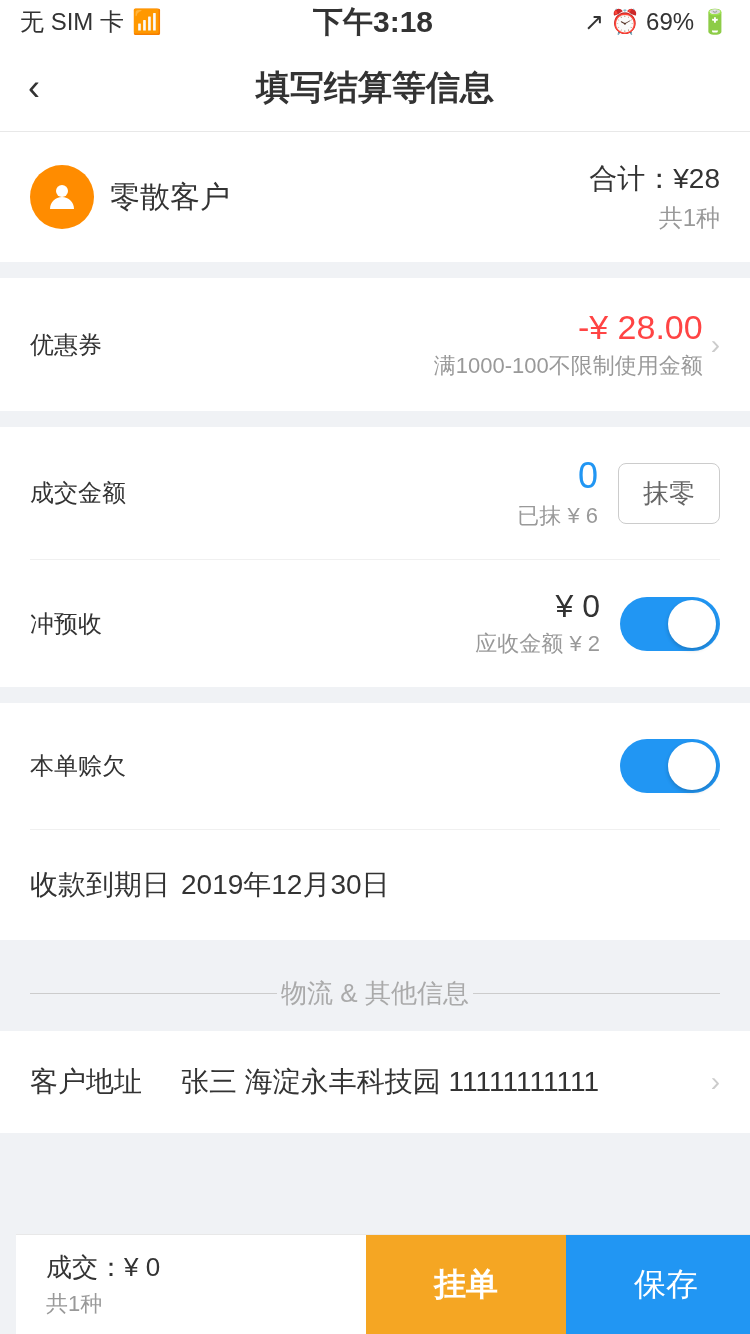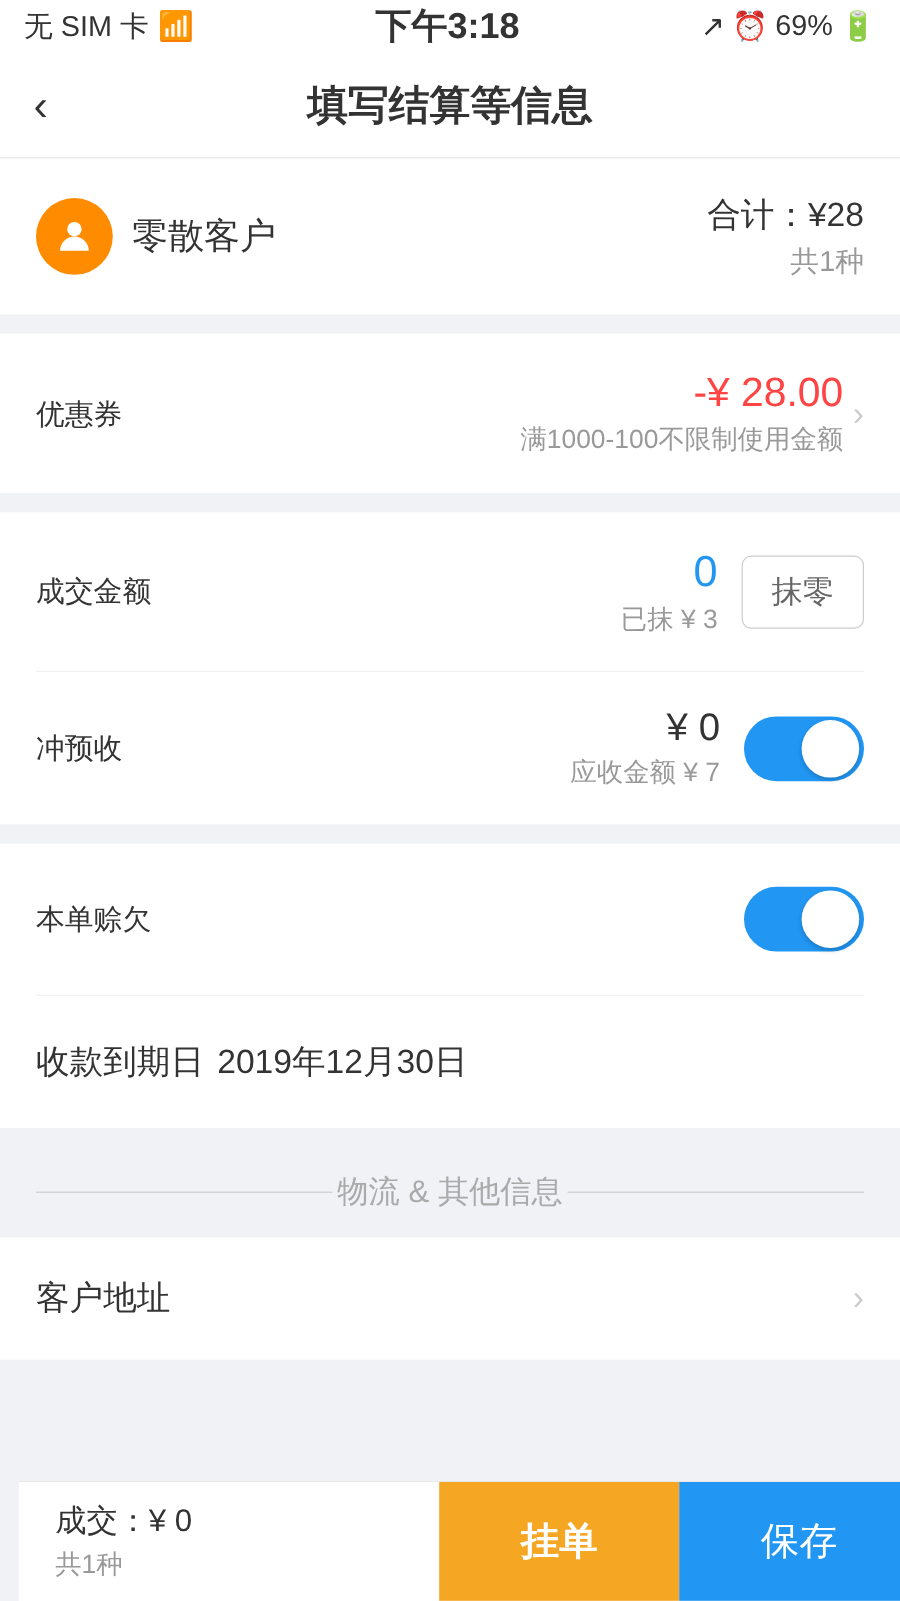--- a/index.html
+++ b/index.html
@@ -307,31 +307,31 @@
     </div>
   </div>
 </div>
 
 <div class="transaction-section">
   <div class="transaction-row">
     <span class="row-label">成交金额</span>
     <div class="tx-right">
       <div>
         <div class="tx-value">0</div>
-        <div class="tx-sub">已抹  ¥ 3</div>
+        <div class="tx-sub">已抹  ¥ 6</div>
       </div>
       <button class="round-zero-btn">抹零</button>
     </div>
   </div>
   <div class="transaction-row">
     <span class="row-label">冲预收</span>
     <div class="tx-right">
       <div class="prepay-right">
         <div class="prepay-amount">¥ 0</div>
-        <div class="prepay-sub">应收金额 ¥ 7</div>
+        <div class="prepay-sub">应收金额 ¥ 2</div>
       </div>
       <div class="toggle">
         <div class="toggle-thumb"></div>
       </div>
     </div>
   </div>
 </div>
 
 <div class="debit-section">
   <div class="debit-row">
@@ -348,20 +348,21 @@
 
 <div class="logistics-divider">
   <div class="divider-line"></div>
   <span class="divider-text">物流 &amp; 其他信息</span>
   <div class="divider-line"></div>
 </div>
 
 <div class="address-section">
   <div class="address-row">
     <span class="address-label">客户地址</span>
+    <span class="address-value">张三 海淀永丰科技园 11111111111</span>
     <span class="chevron">›</span>
   </div>
 </div>
 
 <div style="height: 120px;"></div>
 
 <div class="bottom-bar">
   <div class="bottom-info">
     <div class="bottom-transaction">
       <span>成交：</span><span>¥ 0</span>

